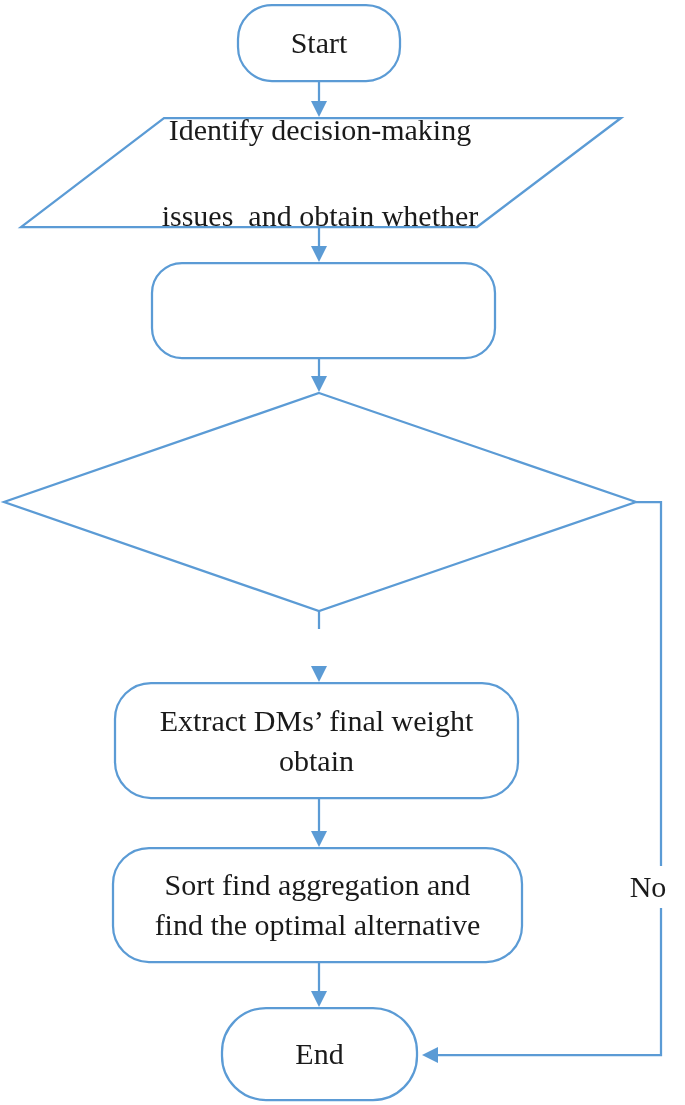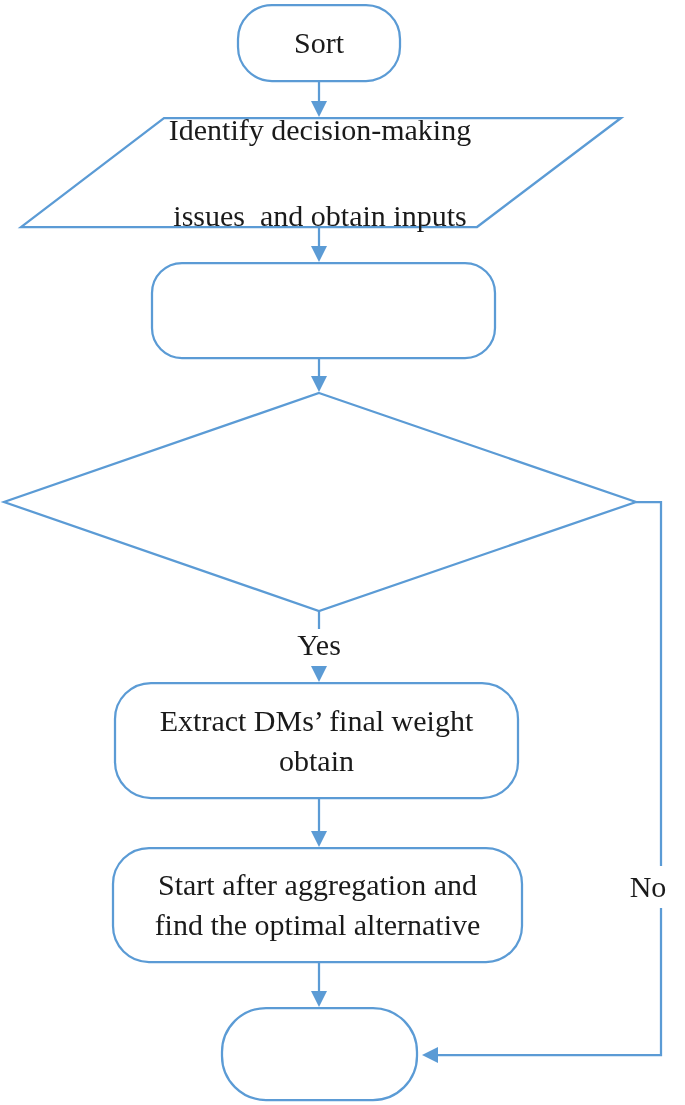--- a/index.html
+++ b/index.html
@@ -61,37 +61,37 @@
     <polygon class="head" points="319,847 311,831 327,831"></polygon>
 
     <line class="conn" x1="319" y1="962" x2="319" y2="993"></line>
     <polygon class="head" points="319,1007 311,991 327,991"></polygon>
 
     <polyline class="conn" points="636,502 661,502 661,866"></polyline>
     <polyline class="conn" points="661,908 661,1055 438,1055"></polyline>
     <polygon class="head" points="422,1055 438,1047 438,1063"></polygon>
   </svg>
 
-  <div class="label" style="left:238px;top:5px;width:162px;height:76px;">Sort</div>
+  <div class="label" style="left:238px;top:5px;width:162px;height:76px;">Start</div>
 
   <div class="label tight" style="left:20px;top:118px;width:600px;height:109px;gap:48px;">
     <div>Identify decision-making</div>
-    <div>issues  and obtain inputs</div>
+    <div>issues  and obtain whether</div>
   </div>
 
 
 
-  <div class="label" style="left:269px;top:627px;width:100px;height:36px;">Yes</div>
 
   <div class="label" style="left:115px;top:683px;width:403px;height:115px;">
     <div>Extract DMs’ final weight</div>
     <div>obtain</div>
   </div>
 
   <div class="label" style="left:113px;top:848px;width:409px;height:114px;">
-    <div>Start after aggregation and</div>
+    <div>Sort find aggregation and</div>
     <div>find the optimal alternative</div>
   </div>
 
   <div class="label" style="left:608px;top:867px;width:80px;height:40px;">No</div>
 
+  <div class="label" style="left:222px;top:1008px;width:195px;height:92px;">End</div>
 
 </div>
 
 </body></html>

